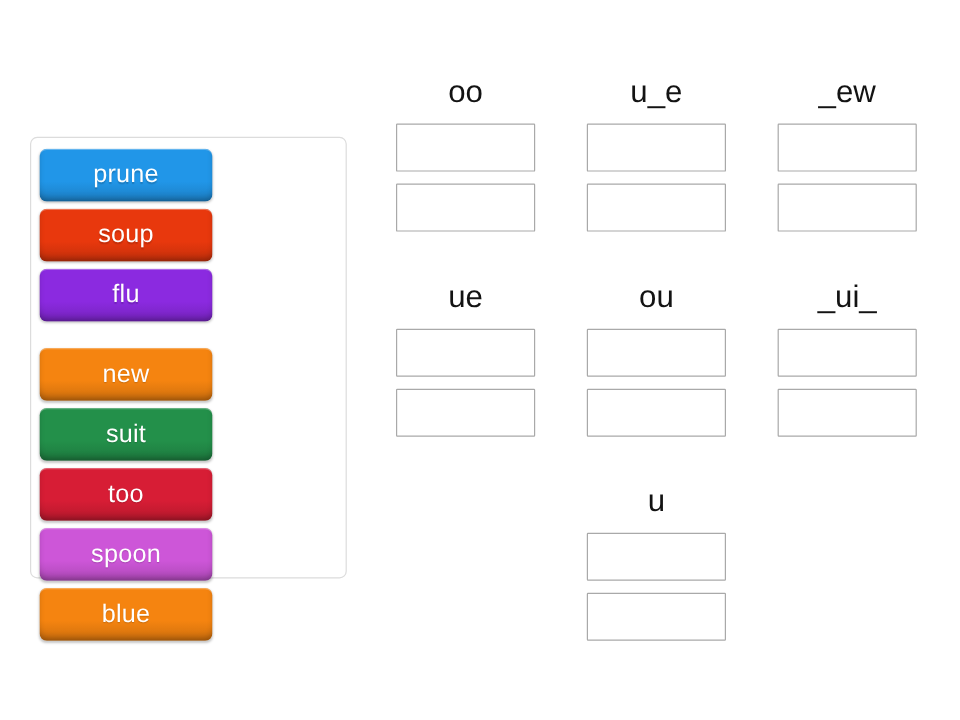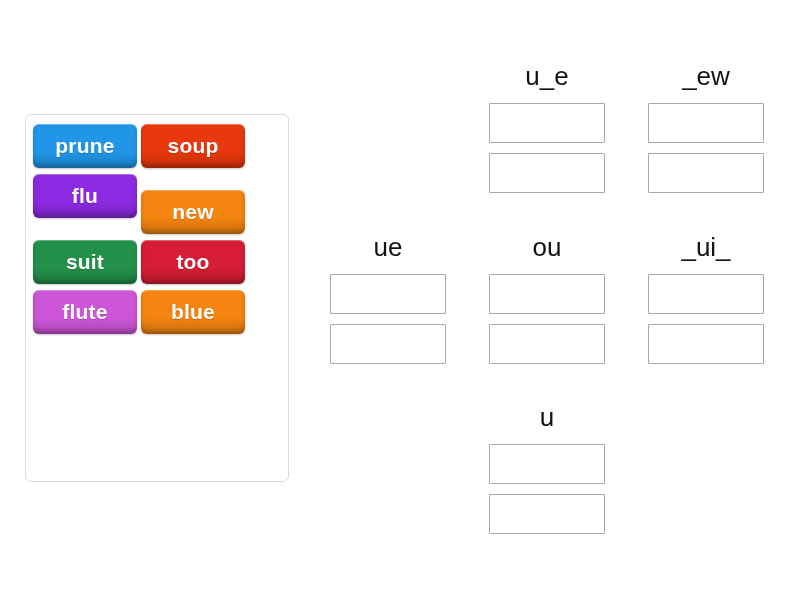--- a/index.html
+++ b/index.html
@@ -25,30 +25,30 @@
     box-sizing: border-box;
     border: 1px solid #dcdcdc;
     border-radius: 6px;
     background: #ffffff;
     padding: 6px 5px;
     display: flex;
     flex-wrap: wrap;
     align-content: flex-start;
   }
   .tile {
-    width: 104px;
+    width: 144px;
     height: 44px;
     margin: 3px 2px;
     border-radius: 6px;
     display: flex;
     align-items: center;
     justify-content: center;
     color: #ffffff;
     font-size: 21px;
-    font-weight: 700;
+    font-weight: 400;
     letter-spacing: .2px;
     cursor: move;
     user-select: none;
     box-sizing: border-box;
     text-shadow: 0 1px 1px rgba(0,0,0,.18);
     box-shadow: inset 0 1px 0 rgba(255,255,255,.30),
                 inset 0 -4px 6px -2px rgba(0,0,0,.33),
                 0 1px 2px rgba(0,0,0,.22);
   }
 
@@ -95,26 +95,31 @@
 </head>
 <body>
 
 <div id="tile-panel">
     <div class="tile" style="background: linear-gradient(rgb(33, 150, 232) 0%, rgb(33, 150, 232) 62%, rgba(0, 0, 0, 0.16) 100%), rgb(33, 150, 232);">prune</div>
     <div class="tile" style="background: linear-gradient(rgb(232, 56, 13) 0%, rgb(232, 56, 13) 62%, rgba(0, 0, 0, 0.16) 100%), rgb(232, 56, 13);">soup</div>
     <div class="tile" style="background: linear-gradient(rgb(139, 42, 224) 0%, rgb(139, 42, 224) 62%, rgba(0, 0, 0, 0.16) 100%), rgb(139, 42, 224);">flu</div>
     <div class="tile" style="background: linear-gradient(rgb(245, 132, 16) 0%, rgb(245, 132, 16) 62%, rgba(0, 0, 0, 0.16) 100%), rgb(245, 132, 16); margin-top: 19px;">new</div>
     <div class="tile" style="background: linear-gradient(rgb(35, 144, 74) 0%, rgb(35, 144, 74) 62%, rgba(0, 0, 0, 0.16) 100%), rgb(35, 144, 74);">suit</div>
     <div class="tile" style="background: linear-gradient(rgb(215, 29, 53) 0%, rgb(215, 29, 53) 62%, rgba(0, 0, 0, 0.16) 100%), rgb(215, 29, 53);">too</div>
-    <div class="tile" style="background: linear-gradient(rgb(205, 86, 216) 0%, rgb(205, 86, 216) 62%, rgba(0, 0, 0, 0.16) 100%), rgb(205, 86, 216);">flute</div>
+    <div class="tile" style="background: linear-gradient(rgb(205, 86, 216) 0%, rgb(205, 86, 216) 62%, rgba(0, 0, 0, 0.16) 100%), rgb(205, 86, 216);">spoon</div>
     <div class="tile" style="background: linear-gradient(rgb(245, 132, 16) 0%, rgb(245, 132, 16) 62%, rgba(0, 0, 0, 0.16) 100%), rgb(245, 132, 16);">blue</div>
   </div>
 
 <div id="board">
 
+  <div class="col c1 r1">
+    <div class="col-head">oo</div>
+    <div class="slot"></div>
+    <div class="slot"></div>
+  </div>
 
   <div class="col c2 r1">
     <div class="col-head">u_e</div>
     <div class="slot"></div>
     <div class="slot"></div>
   </div>
 
   <div class="col c3 r1">
     <div class="col-head">_ew</div>
     <div class="slot"></div>

